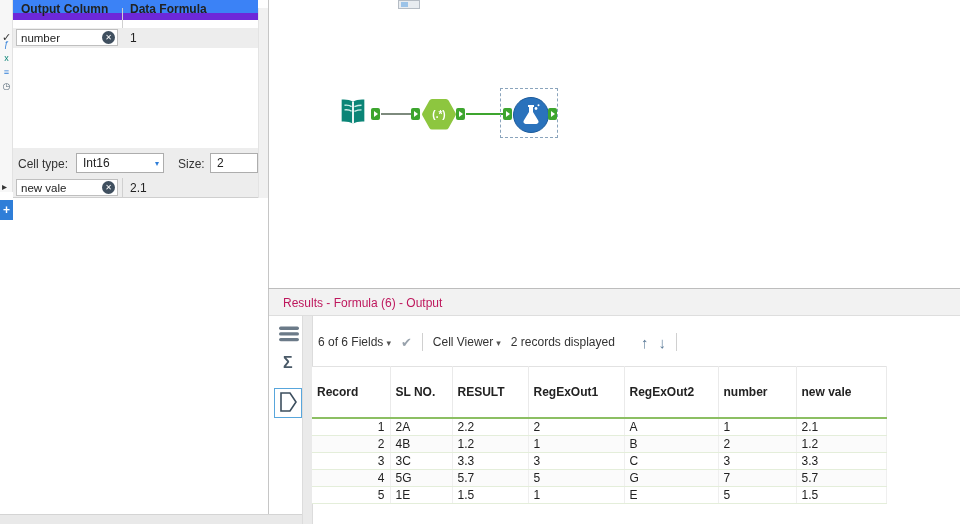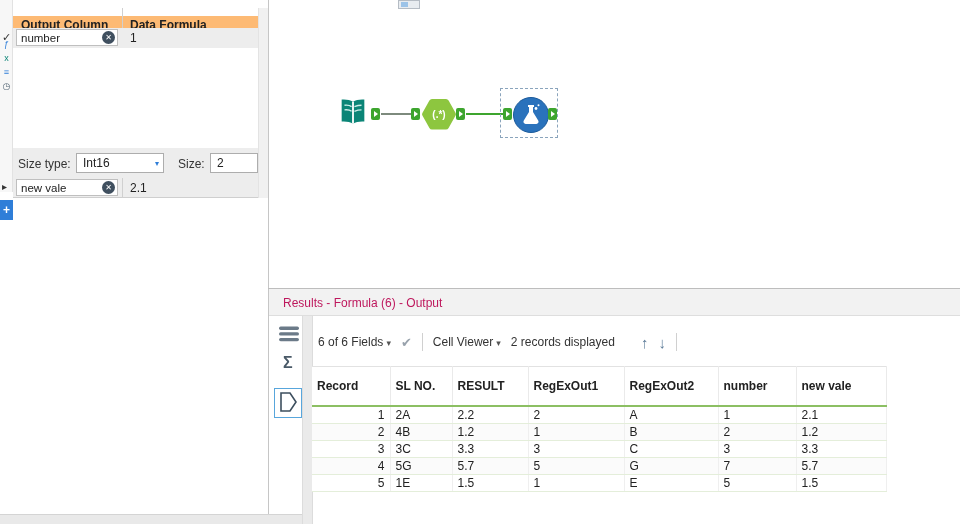--- a/index.html
+++ b/index.html
@@ -5,21 +5,21 @@
   *{margin:0;padding:0;box-sizing:border-box}
   body{background:#fff}
   .app{position:relative;width:960px;height:524px;background:#fff;overflow:hidden;
        font-family:"Liberation Sans",sans-serif;font-size:12px;color:#222}
   .abs{position:absolute}
   .bold{font-weight:bold}
 
   
   .cfg-strip{left:0;top:8;width:13px;height:192px;background:#f7f7f7;border-right:1px solid #e2e2e2}
   .strip-ic{position:absolute;left:1px;width:11px;height:12px;font-size:9px;line-height:12px;text-align:center;color:#2f7ed8}
-  .cfg-hdr{left:13px;top:16px;width:245px;height:20px;background:#fdba74;border-bottom:7px solid #6d28d9}
+  .cfg-hdr{left:13px;top:0;width:245px;height:20px;background:#3b82f6;border-bottom:7px solid #6d28d9}
   .col-div{width:1px;background:#d0d0d0}
   .cfg-row{left:13px;top:28px;width:245px;height:20px;background:#ededed}
   .name-box{position:absolute;left:3px;top:1px;width:102px;height:17px;background:#fff;border:1px solid #bfbfbf;
             display:flex;align-items:center;padding-left:4px;font-size:11.5px}
   .x-badge{margin-left:auto;margin-right:2px;width:13px;height:13px;border-radius:50%;background:#3f4f5f;color:#fff;
            font-size:8px;line-height:13px;text-align:center;flex:0 0 13px}
   .preview{position:absolute;left:117px;top:3px;font-size:12px}
   .expr-ed{left:13px;top:48px;width:245px;height:100px;background:#fff;border-top:1px solid #cfcfcf;border-bottom:1px solid #cfcfcf}
   .expr-text{position:absolute;left:4px;top:6px;font-family:"DejaVu Sans Mono",monospace;font-size:11px;color:#8a1f8a}
   .type-row{left:13px;top:148px;width:245px;height:30px;background:#ededed}
@@ -44,21 +44,21 @@
   .res-toolbar{left:318px;top:330px;height:24px;display:flex;align-items:center;gap:10px;color:#333}
   .tb-sep{width:1px;height:18px;background:#d0d0d0}
   .tb-caret{font-size:9px;color:#555;margin-left:3px}
   .tb-check{color:#98a2ac;font-size:13px}
   .tb-arrow{color:#5f7d9a;font-size:15px;font-weight:bold}
   .sel-icon-box{left:274px;top:388px;width:28px;height:30px;border:1px solid #58a6dc;background:#fff;display:flex;align-items:center;justify-content:center}
   .sigma{font-size:16px;color:#4a5a68;font-weight:bold}
 
   .results-table{left:312px;top:366px}
   .results-table table{border-collapse:collapse;table-layout:fixed;font-size:12px}
-  .results-table th{font-weight:bold;text-align:left;padding:12px 5px;height:17px;background:#fff;
+  .results-table th{font-weight:bold;text-align:left;padding:18px 5px;height:17px;background:#fff;
       border-top:1px solid #e2e2e2;border-bottom:2px solid #8cbf63;border-right:1px solid #eaeaea}
   .results-table td{padding:1px 5px;height:16px;border-bottom:1px solid #e4eeda;border-right:1px solid #efefef;background:#fff}
   .results-table tr:nth-child(even) td{background:#fbfbfb}
   .results-table td.rec{text-align:right}
   .bottom-bar{left:0;top:514px;width:302px;height:10px;background:#e9e9e9;border-top:1px solid #d4d4d4}
   .frag{left:398px;top:0;width:22px;height:9px;background:#e8ecf0;border:1px solid #b5bcc4}
   .frag i{position:absolute;left:2px;top:1px;width:7px;height:5px;background:#9cc3e8;display:block}
 </style>
 </head>
 <body>
@@ -82,21 +82,21 @@
   <div class="abs cfg-row" style="top:28px">
     <div class="name-box">
       <span>number</span>
       <span class="x-badge">✕</span>
     </div>
     <span class="preview">1</span>
   </div>
 
 
   <div class="abs type-row">
-    <span class="abs" style="left:5px;top:9px;color:#333">Size type:</span>
+    <span class="abs" style="left:5px;top:9px;color:#333">Cell type:</span>
     <div class="dd" style="left:63px;top:5px;width:88px">
       <span>Int16</span>
       <span class="caret">▾</span>
     </div>
     <span class="abs" style="left:165px;top:9px;color:#333">Size:</span>
     <div class="dd" style="left:197px;top:5px;width:48px">
       <span>2</span>
     </div>
   </div>
 

